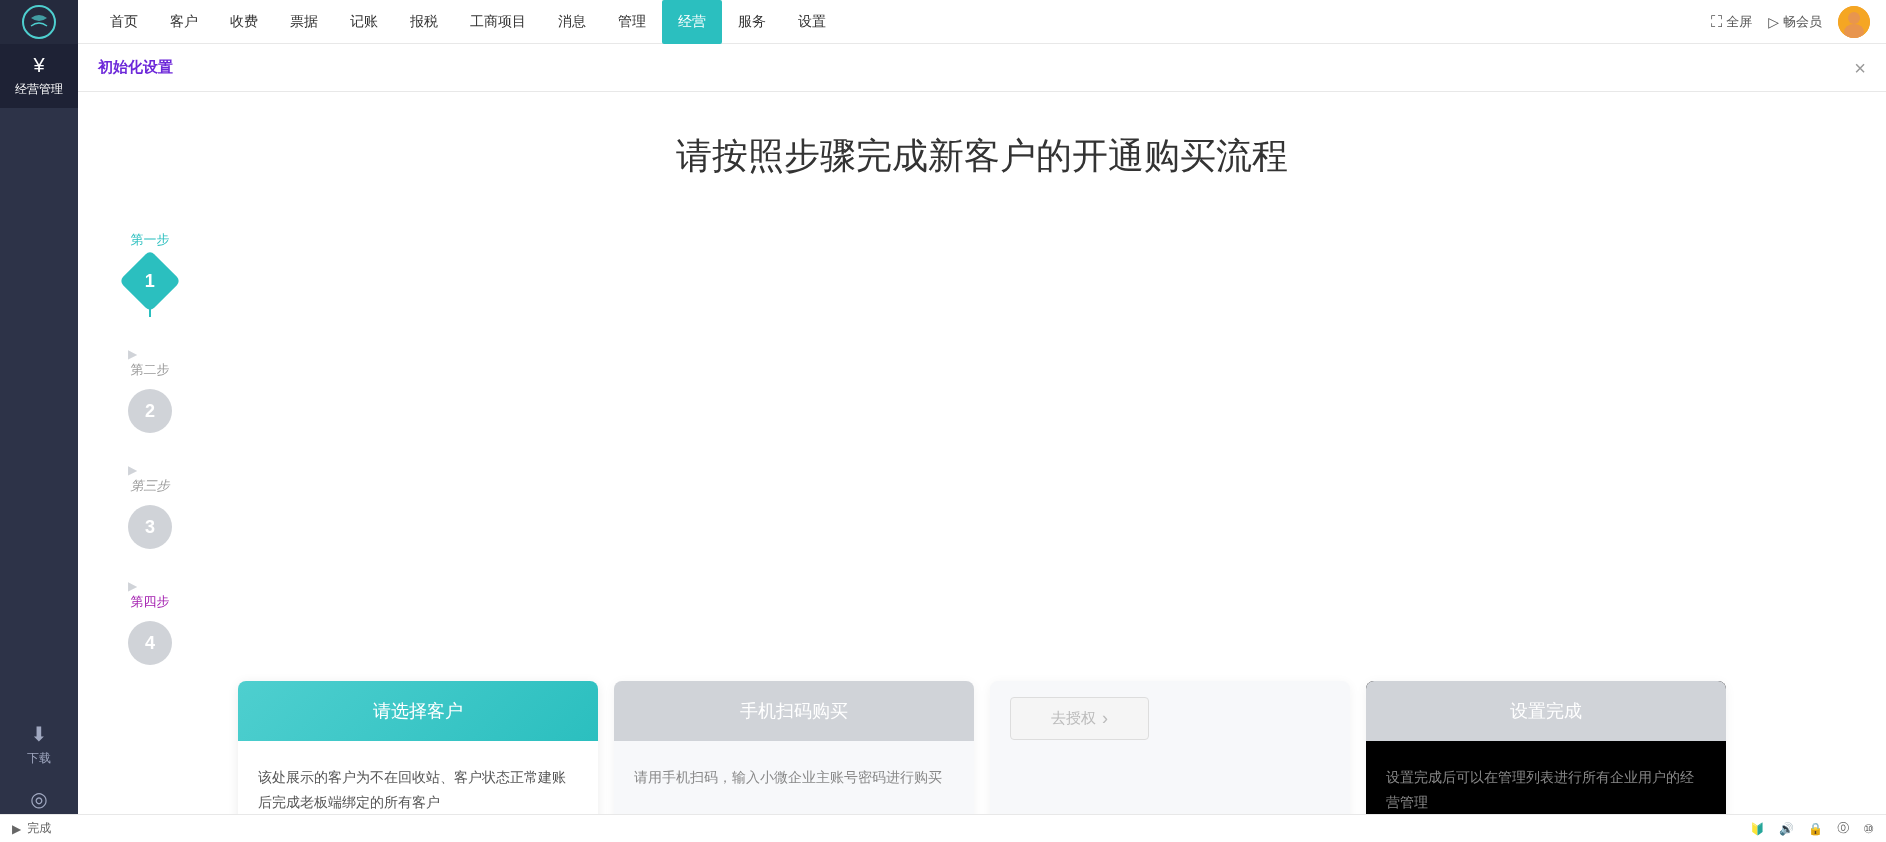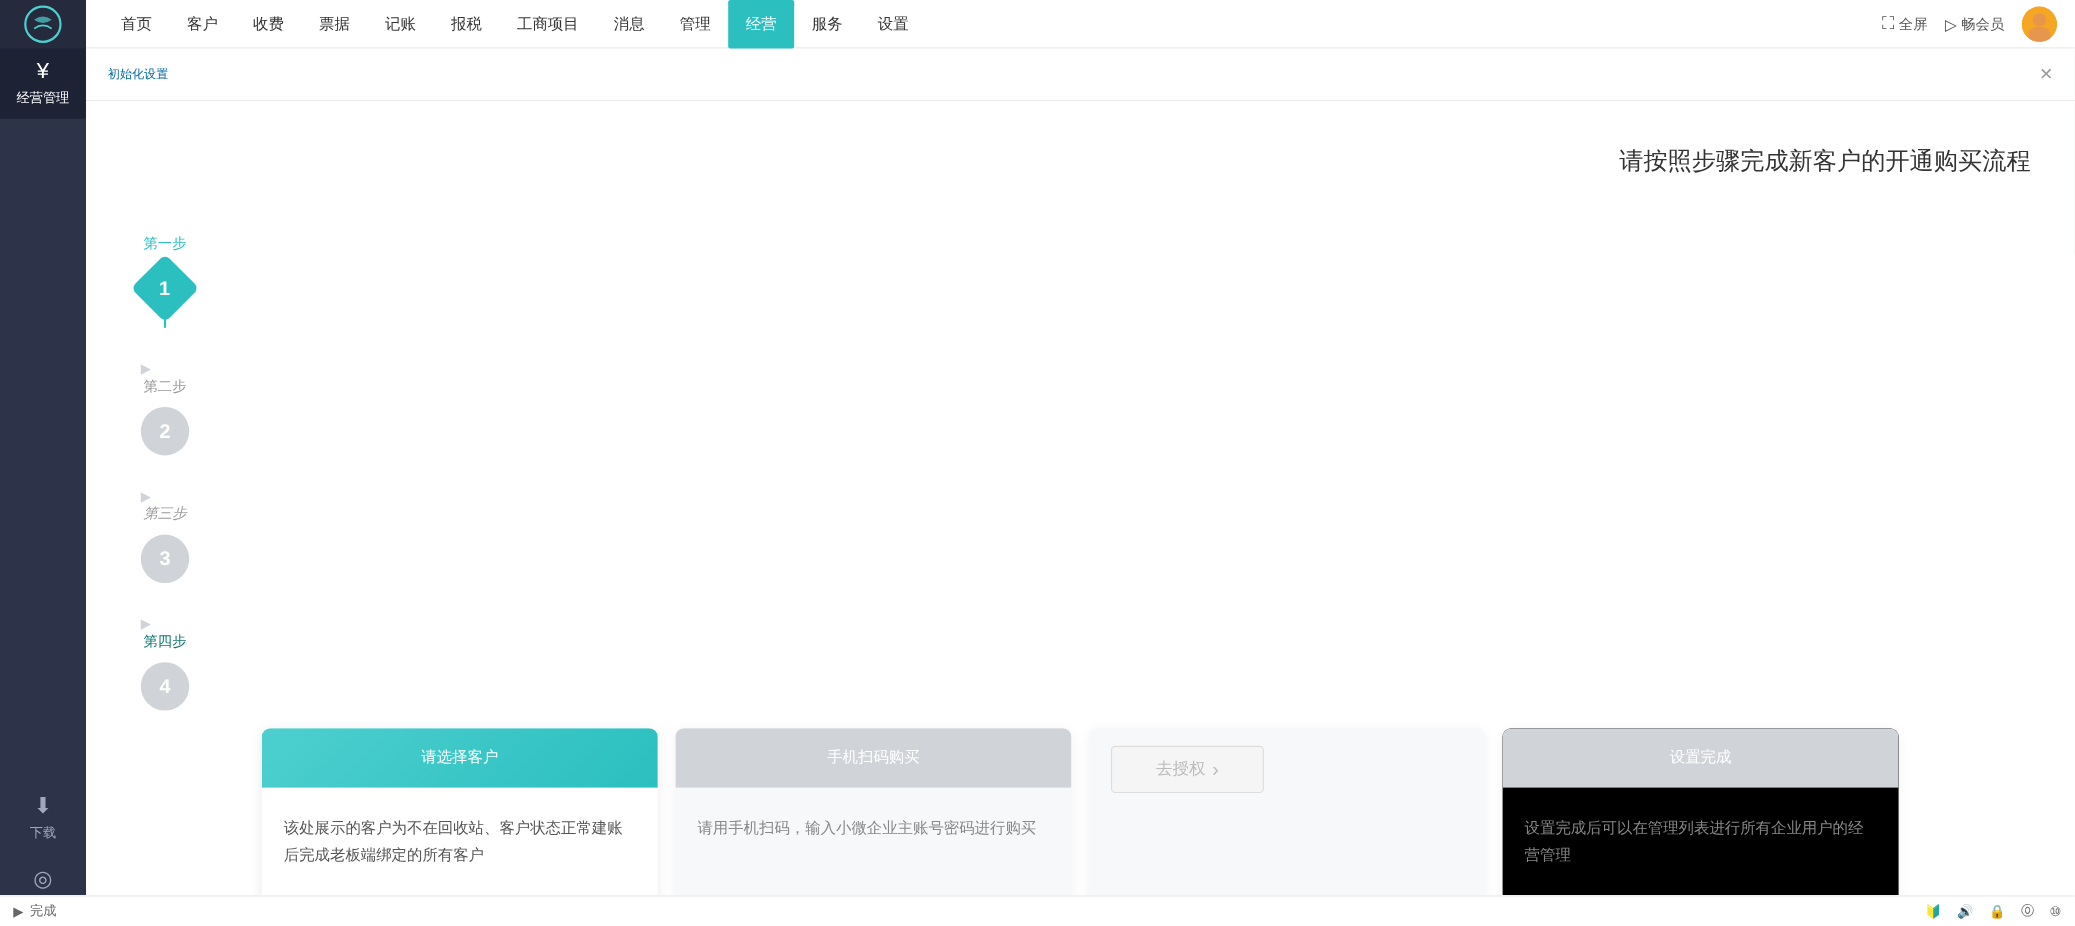--- a/index.html
+++ b/index.html
@@ -43,47 +43,47 @@
     .main-wrapper {
       margin-top: 44px; margin-left: 78px; min-height: calc(100vh - 44px);
       background: #f5f6fa; display: flex; flex-direction: column;
     }
 
     
     .page-header {
       background: #fff; padding: 12px 20px; display: flex; align-items: center;
       justify-content: space-between; border-bottom: 1px solid #e8e8e8; min-height: 48px;
     }
-    .page-title { font-size: 11px; color: #0369a1; font-weight: normal; }
+    .page-title { font-size: 15px; color: #6d28d9; font-weight: bold; }
     .close-btn { cursor: pointer; font-size: 20px; color: #999; line-height: 1; }
 
     
     .content-area {
       flex: 1; padding: 30px 40px 60px; background: #fff; margin: 0;
     }
 
     
     .main-heading {
-      text-align: right; font-size: 22px; color: #333; font-weight: normal;
+      text-align: center; font-size: 36px; color: #333; font-weight: normal;
       margin-bottom: 50px; margin-top: 10px;
     }
 
     
     .cards-row {
       display: flex; gap: 16px; align-items: stretch; justify-content: center;
     }
 
     .card {
       flex: 1; max-width: 360px; border-radius: 8px; overflow: hidden;
       display: flex; flex-direction: column; background: #fff;
       border: 1px solid #e8e8e8; min-height: 320px;
     }
 
     .card-header {
-      padding: 18px; text-align: center; font-size: 14px; color: #fff;
+      padding: 18px; text-align: center; font-size: 18px; color: #fff;
       font-weight: 500;
     }
     .card-header.active-header { background: linear-gradient(135deg, #4ecfcf, #2bbfbf); }
     .card-header.inactive-header { background: #d0d3d8; color: #fff; }
 
     .card-body {
       padding: 24px 20px; flex: 1; color: #555; line-height: 1.8; font-size: 14px;
     }
 
     .card-footer {
@@ -242,21 +242,21 @@
           <span>3</span>
         </div>
       </div>
 
       <div style="flex:1; display:flex; align-items:center; padding-top:30px;">
         <div style="flex:1;height:2px;background:#d0d3d8;"></div>
         <span style="color:#d0d3d8;font-size:12px;">▶</span>
       </div>
 
       <div style="flex:1; display:flex; flex-direction:column; align-items:center;">
-        <span style="font-size:13px; color:#0f766e; margin-bottom:10px;">第四步</span>
+        <span style="font-size:13px; color:#a21caf; margin-bottom:10px;">第四步</span>
         <div style="width:44px;height:44px;background:#d0d3d8;border-radius:50%;display:flex;align-items:center;justify-content:center;color:#fff;font-size:18px;font-weight:bold;">
           <span>4</span>
         </div>
       </div>
     </div>
 
     <div class="cards-row">
 
       <div class="card" style="border:none; box-shadow: 0 2px 12px rgba(0,0,0,0.08);">
         <div class="card-header active-header">

